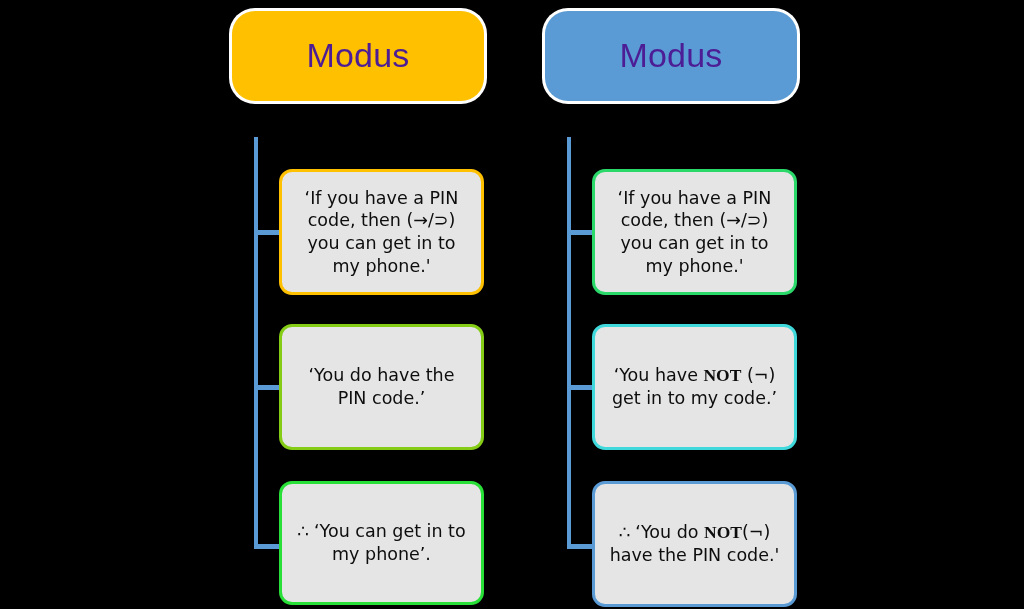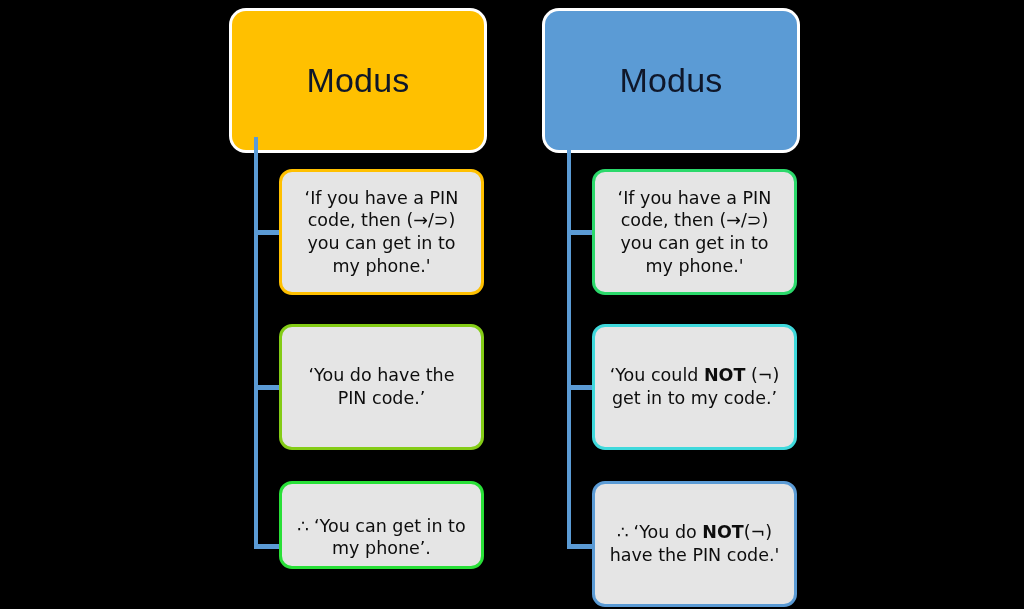--- a/index.html
+++ b/index.html
@@ -4,23 +4,23 @@
 <style>
   html,body{margin:0;padding:0;}
   body{
     width:1024px;height:609px;background:#000;overflow:hidden;
     font-family:"Liberation Sans","DejaVu Sans",sans-serif;position:relative;
   }
   .stage{position:absolute;inset:0;}
 
   
   .hdr{
-    position:absolute;width:252px;height:139px;border-radius:14px;
+    position:absolute;width:252px;height:90px;border-radius:23px;
     display:flex;align-items:center;justify-content:center;
-    color:#0f172a;font-size:34px;line-height:1.28;text-align:center;
+    color:#4c1d95;font-size:34px;line-height:1.28;text-align:center;
     font-weight:400;letter-spacing:.2px;
     box-shadow:0 0 0 3px #fff;
   }
   .hdr-ponens{left:232px;top:11px;background:#FFC000;}
   .hdr-tollens{left:545px;top:11px;background:#5B9BD5;}
   .hdr span{display:block;}
 
   
   .trunk{position:absolute;width:4px;background:#5B9BD5;}
   .stub{position:absolute;height:5px;background:#5B9BD5;}
@@ -32,21 +32,21 @@
     text-align:center;color:#0d0d0d;font-size:17.5px;line-height:1.30;
     padding:6px 10px;box-sizing:border-box;
   }
   .box .txt{display:block;width:100%;}
   .b-amber {border:3px solid #FFC000;}
   .b-lime  {border:3px solid #84cc16;}
   .b-green {border:3px solid #29E038;}
   .b-green2{border:3px solid #2BD96B;}
   .b-cyan  {border:3px solid #3FD9DC;}
   .b-blue  {border:3px solid #5B9BD5;}
-  b{font-weight:bold;}
+  b{font-weight:bold;font-family:Liberation Serif, serif;}
   .sym{font-family:"DejaVu Sans",sans-serif;}
 </style>
 </head>
 <body>
 
 <div class="stage">
 
   <div class="hdr hdr-ponens">
     <div>
       <span>Modus</span>
@@ -59,42 +59,42 @@
   <div class="stub" style="left:254px;top:544px;width:27px;"></div>
 
   <div class="box b-amber" style="left:279px;top:169px;height:126px;">
     <span class="txt sym">‘If you have a PIN code, then (→/⊃) you can get in to my phone.'</span>
   </div>
 
   <div class="box b-lime" style="left:279px;top:324px;height:126px;">
     <span class="txt sym">‘You do have the PIN code.’</span>
   </div>
 
-  <div class="box b-green" style="left:279px;top:481px;height:88px;align-items:flex-end;">
+  <div class="box b-green" style="left:279px;top:481px;height:124px;">
     <span class="txt sym">∴ ‘You can get in to my phone’.</span>
   </div>
 
   <div class="hdr hdr-tollens">
     <div>
       <span>Modus</span>
     </div>
   </div>
 
   <div class="trunk" style="left:567px;top:137px;height:412px;"></div>
   <div class="stub" style="left:567px;top:230px;width:27px;"></div>
   <div class="stub" style="left:567px;top:385px;width:27px;"></div>
   <div class="stub" style="left:567px;top:544px;width:27px;"></div>
 
   <div class="box b-green2" style="left:592px;top:169px;height:126px;">
     <span class="txt sym">‘If you have a PIN code, then (→/⊃) you can get in to my phone.'</span>
   </div>
 
   <div class="box b-cyan" style="left:592px;top:324px;height:126px;">
     <span class="txt sym">
-      <span>‘You could </span><b>NOT</b><span> (¬) get in to my code.’</span>
+      <span>‘You have </span><b>NOT</b><span> (¬) get in to my code.’</span>
     </span>
   </div>
 
   <div class="box b-blue" style="left:592px;top:481px;height:126px;">
     <span class="txt sym">
       <span>∴ ‘You do </span><b>NOT</b><span>(¬) have the PIN code.'</span>
     </span>
   </div>
 
 </div>

